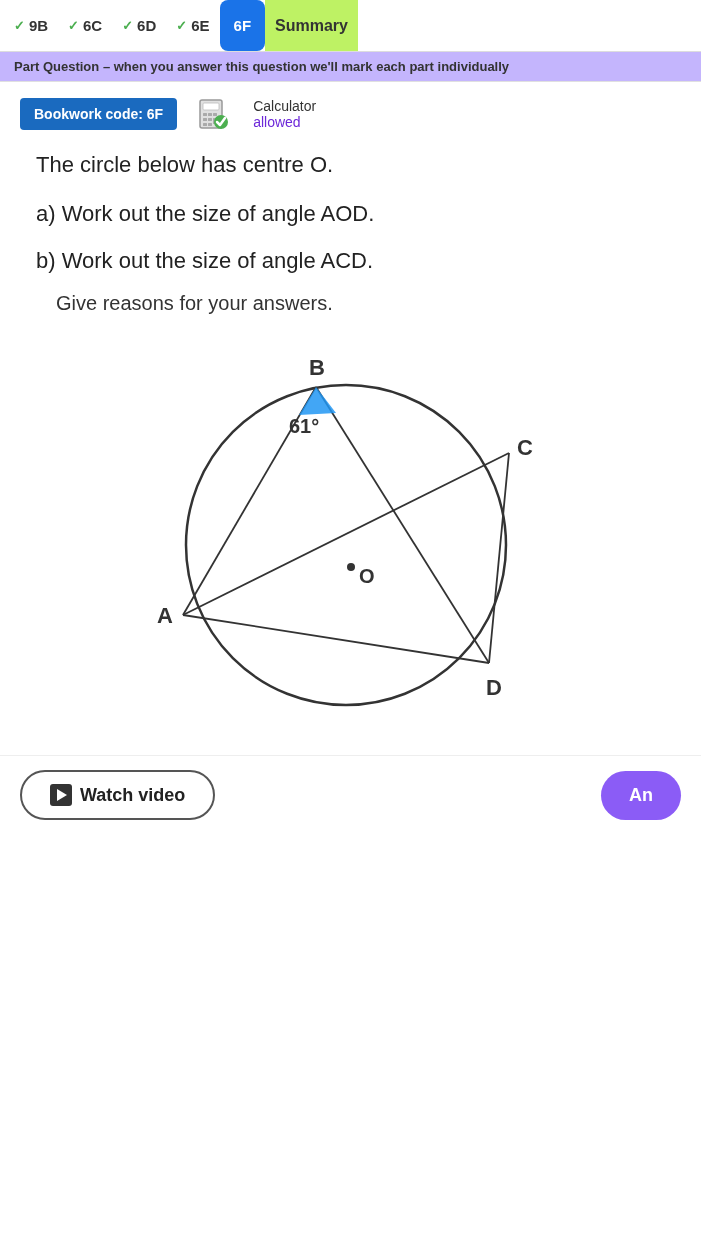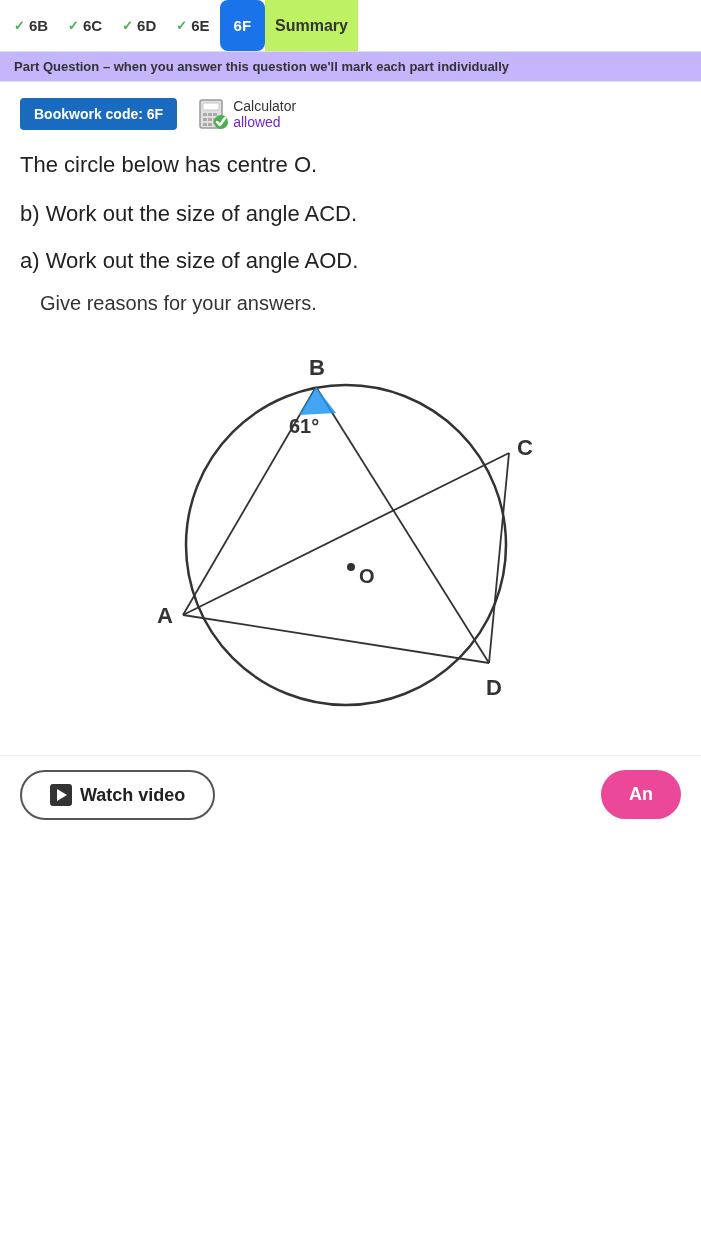--- a/index.html
+++ b/index.html
@@ -77,37 +77,37 @@
       background: #1a6abf;
       color: #fff;
       font-size: 14px;
       font-weight: bold;
       padding: 8px 14px;
       border-radius: 4px;
     }
     .calculator-info {
       display: flex;
       align-items: center;
-      gap: 4px;
+      gap: 24px;
       font-size: 14px;
       color: #333;
     }
     .calc-icon-wrap {
       position: relative;
       width: 32px;
       height: 32px;
     }
     .calc-icon-wrap svg {
       width: 32px;
       height: 32px;
     }
 
     
     .question-content {
-      padding: 10px 20px 0 20px;
+      padding: 10px 20px 0 36px;
     }
     .question-intro {
       font-size: 22px;
       color: #222;
       margin-bottom: 18px;
       line-height: 1.4;
     }
     .question-part {
       font-size: 22px;
       color: #222;
@@ -126,21 +126,21 @@
       display: flex;
       justify-content: center;
       align-items: center;
       margin: 10px auto 20px auto;
       width: 100%;
     }
 
     
     .bottom-bar {
       display: flex;
-      align-items: flex-start;
+      align-items: flex-end;
       justify-content: space-between;
       padding: 14px 20px;
       background: #fff;
       border-top: 1px solid #eee;
       margin-top: 10px;
     }
     .watch-video-btn {
       display: flex;
       align-items: center;
       gap: 8px;
@@ -163,37 +163,37 @@
       justify-content: center;
     }
     .watch-video-btn .video-icon::after {
       content: '';
       border-left: 10px solid #fff;
       border-top: 6px solid transparent;
       border-bottom: 6px solid transparent;
       margin-left: 2px;
     }
     .answer-btn {
-      background: #ec4899;
+      background: #8b5cf6;
       color: #fff;
       border: none;
       border-radius: 30px;
       padding: 14px 28px;
       font-size: 18px;
       font-weight: bold;
       cursor: pointer;
     }
   </style>
 </head>
 <body>
 
 <div class="top-nav">
   <div class="nav-tab completed">
     <span class="check-icon">✓</span>
-    <span>6B</span>
+    <span>9B</span>
   </div>
   <div class="nav-tab completed">
     <span class="check-icon">✓</span>
     <span>6C</span>
   </div>
   <div class="nav-tab completed">
     <span class="check-icon">✓</span>
     <span>6D</span>
   </div>
   <div class="nav-tab completed">
@@ -240,24 +240,24 @@
       <div style="font-size:14px; color:#6d28d9;">allowed</div>
     </div>
   </div>
 </div>
 
 <div class="question-content">
   <div class="question-intro">
     <span>The circle below has centre O.</span>
   </div>
   <div class="question-part">
+    <span>a) Work out the size of angle AOD.</span>
+  </div>
+  <div class="question-part">
     <span>b) Work out the size of angle ACD.</span>
-  </div>
-  <div class="question-part">
-    <span>a) Work out the size of angle AOD.</span>
   </div>
   <div class="give-reasons">
     <span>Give reasons for your answers.</span>
   </div>
 </div>
 
 <div class="diagram-container">
   <svg width="460" height="400" viewBox="0 0 460 400" xmlns="http://www.w3.org/2000/svg">
 
     <circle cx="225" cy="210" r="160" fill="none" stroke="#333" stroke-width="2.5"></circle>

